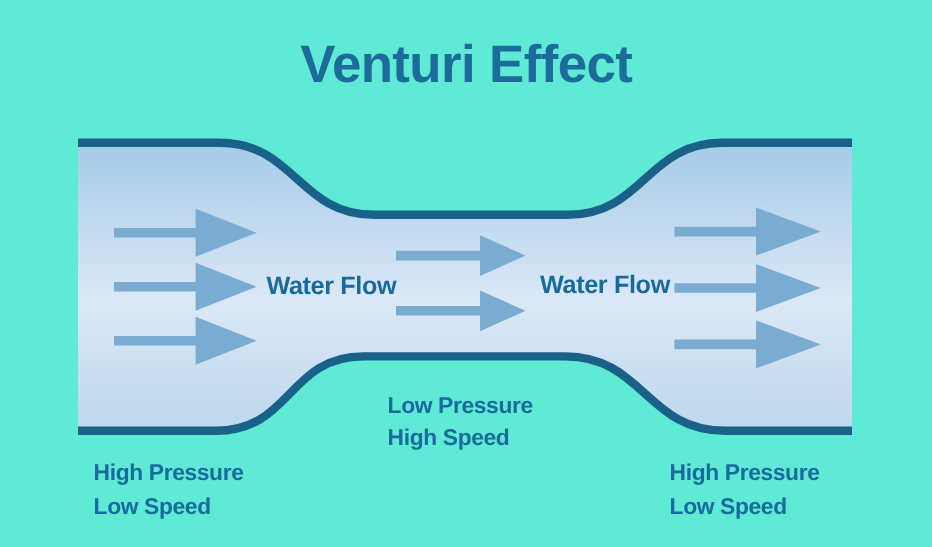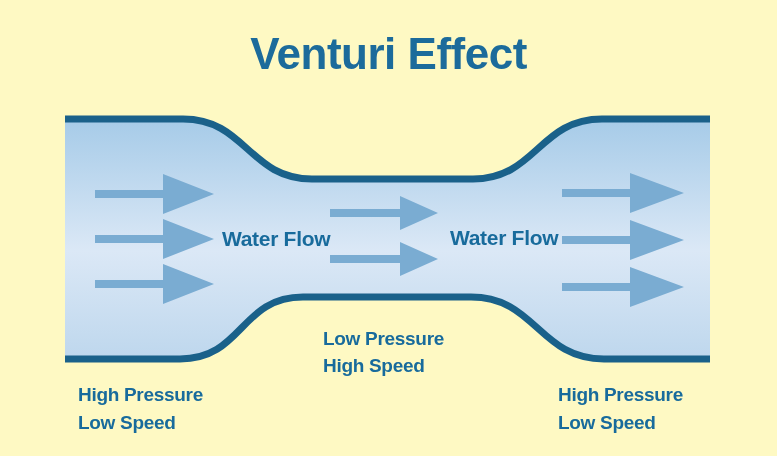--- a/index.html
+++ b/index.html
@@ -4,21 +4,21 @@
 <style>
   html, body {
     margin: 0;
     padding: 0;
     background: #ffffff;
   }
   .stage {
     position: relative;
     width: 777px;
     height: 456px;
-    background: #fef9c3;
+    background: #5eead4;
     overflow: hidden;
     font-family: "Liberation Sans", "DejaVu Sans", sans-serif;
   }
   .diagram-svg {
     position: absolute;
     left: 0;
     top: 0;
     width: 777px;
     height: 456px;
   }

